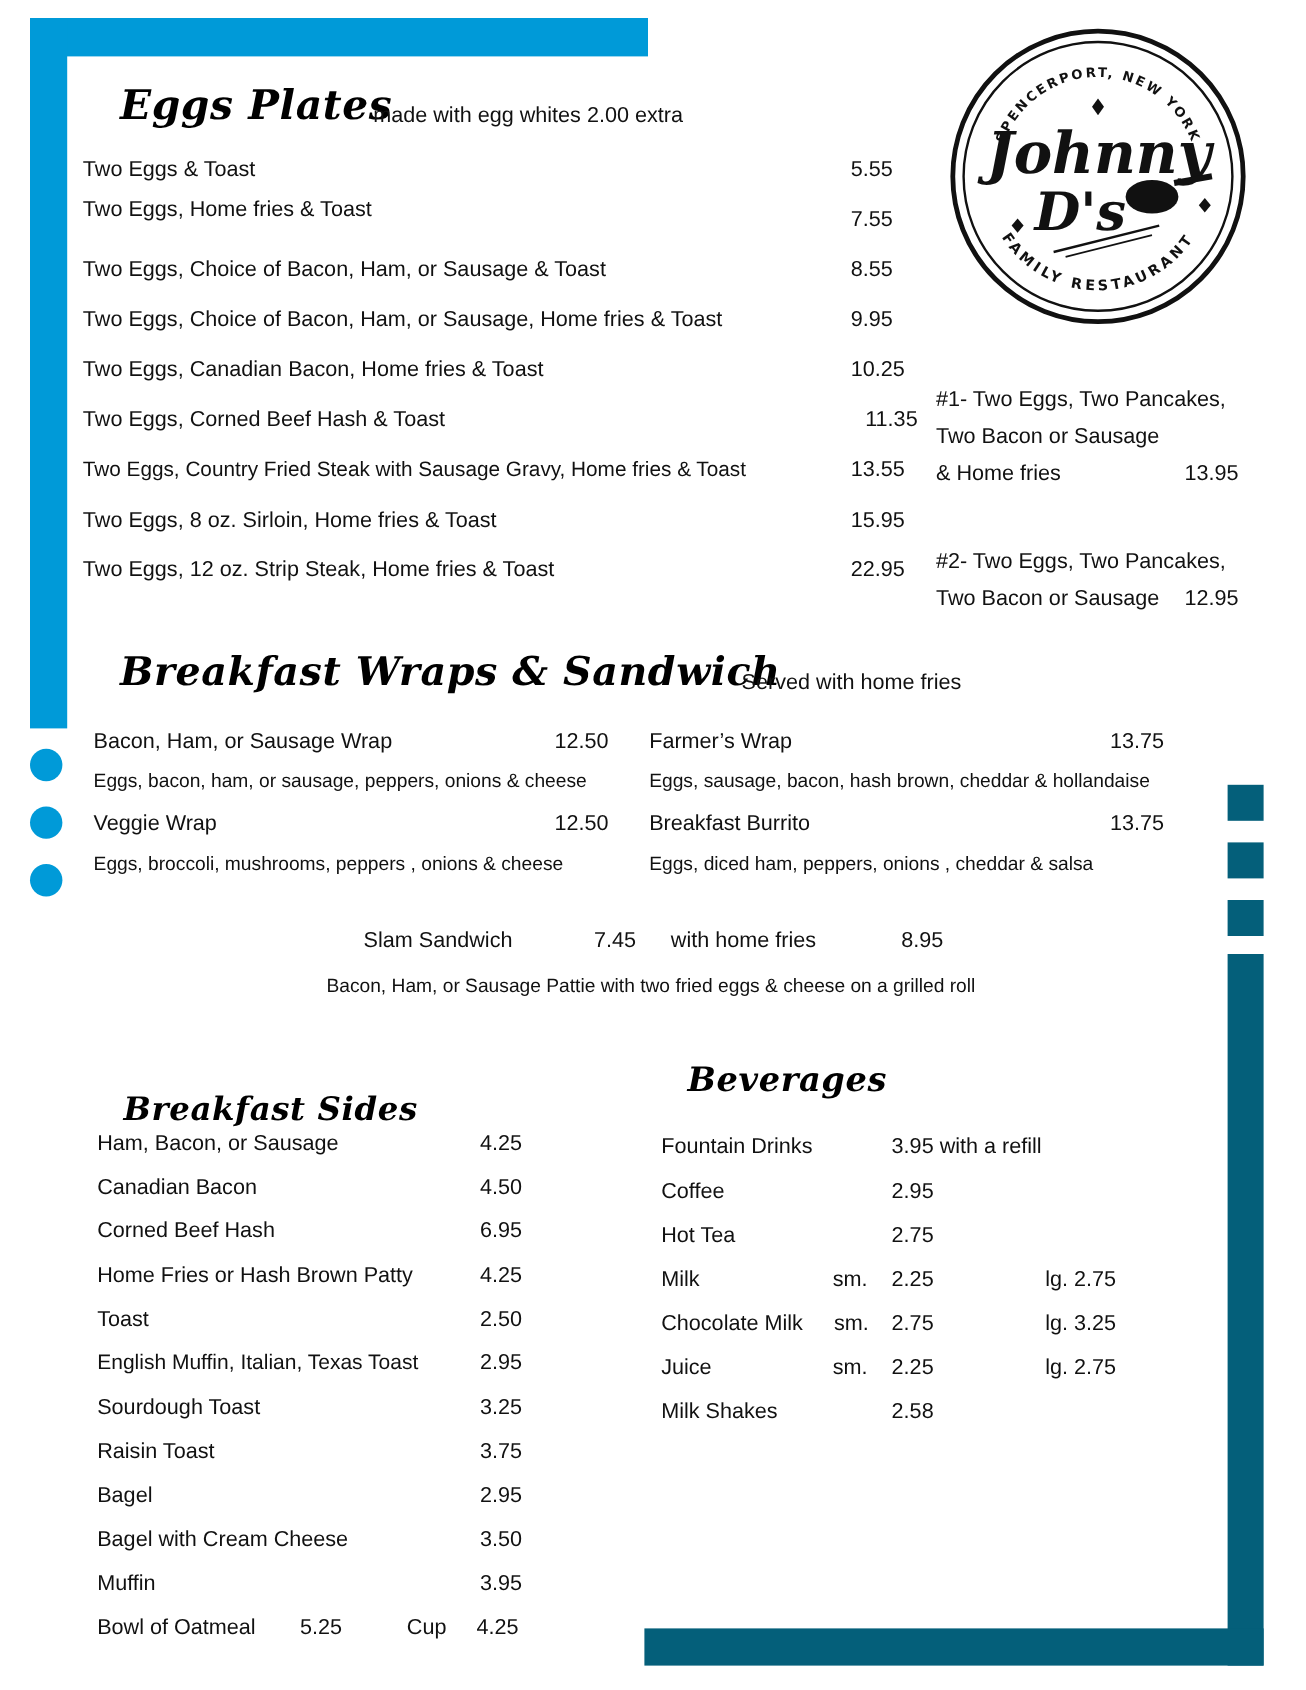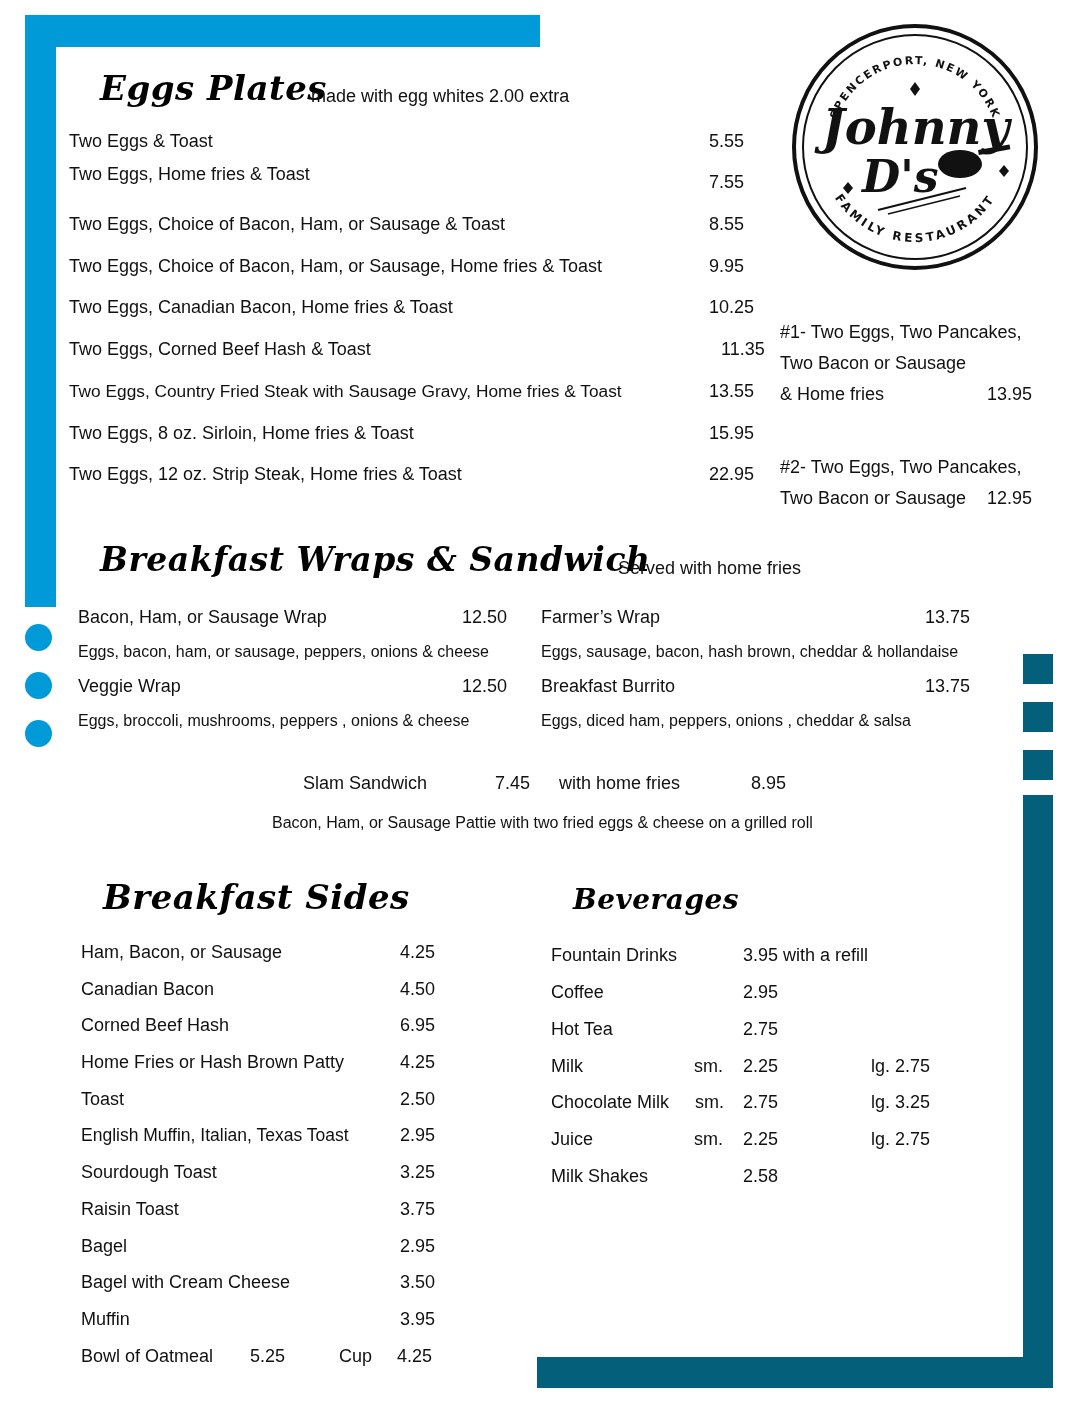--- a/index.html
+++ b/index.html
@@ -113,21 +113,21 @@
 <div class="abs small" style="left:541px;top:712px;">Eggs, diced ham, peppers, onions , cheddar &amp; salsa</div>
 
 <div>
   <div class="abs txt" style="left:303px;top:773px;">Slam Sandwich</div>
   <div class="abs txt" style="left:495px;top:773px;">7.45</div>
   <div class="abs txt" style="left:559px;top:773px;">with home fries</div>
   <div class="abs txt" style="left:751px;top:773px;">8.95</div>
   <div class="abs small" style="left:272px;top:814px;">Bacon, Ham, or Sausage Pattie with two fried eggs  &amp; cheese on a grilled roll</div>
 </div>
 
-<div class="abs script" style="left:79px;top:877px;font-size:34px;">Breakfast Sides</div>
+<div class="abs script" style="left:79px;top:909px;font-size:27px;">Breakfast Sides</div>
 <div>
   <div class="abs txt" style="left:81px;top:942px;">Ham, Bacon, or Sausage</div>
   <div class="abs txt" style="left:400px;top:942px;">4.25</div>
   <div class="abs txt" style="left:81px;top:979px;">Canadian Bacon</div>
   <div class="abs txt" style="left:400px;top:979px;">4.50</div>
   <div class="abs txt" style="left:81px;top:1015px;">Corned Beef Hash</div>
   <div class="abs txt" style="left:400px;top:1015px;">6.95</div>
   <div class="abs txt" style="left:81px;top:1052px;">Home Fries or Hash Brown Patty</div>
   <div class="abs txt" style="left:400px;top:1052px;">4.25</div>
   <div class="abs txt" style="left:81px;top:1089px;">Toast</div>

